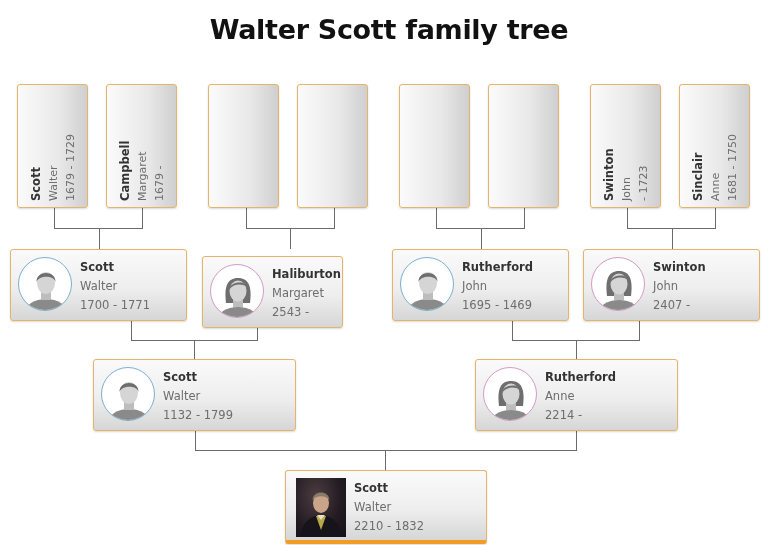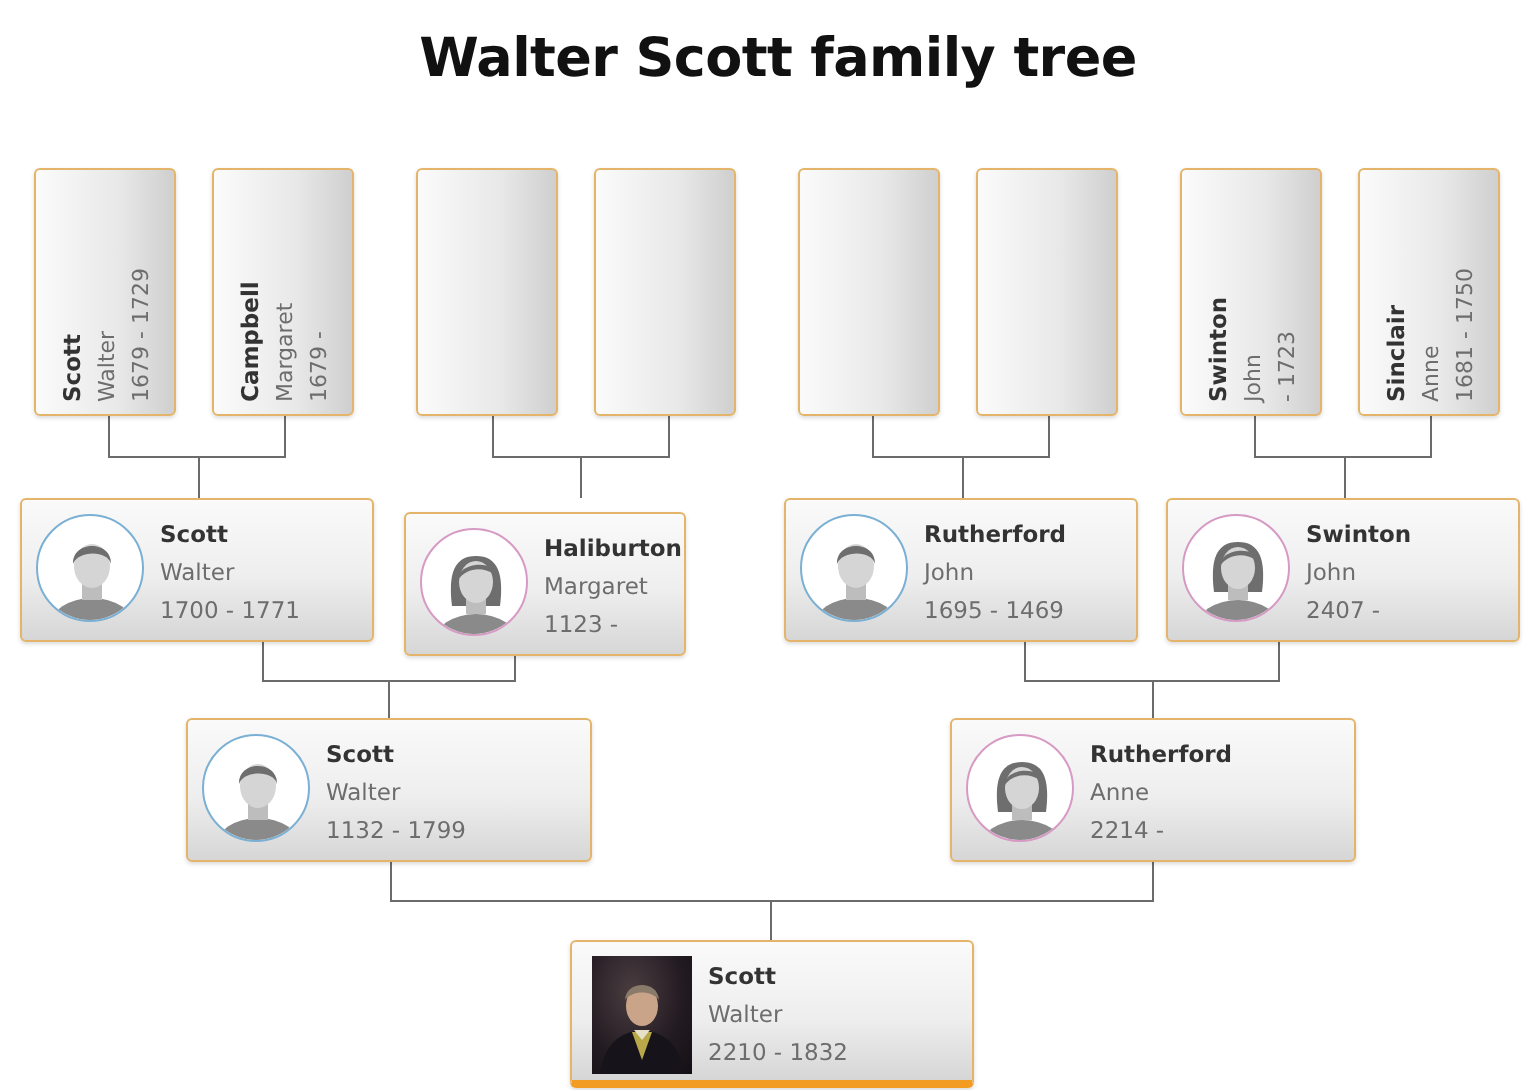--- a/index.html
+++ b/index.html
@@ -158,21 +158,21 @@
 </div>
 <div class="hbox" style="left:202px;top:256px;width:141px">
   <div class="avatar female">
       <svg width="54" height="54" viewBox="0 0 54 54">
         <use href="#female-av"></use>
       </svg>
     </div>
   <div class="info">
     <span class="ln">Haliburton</span>
     <span>Margaret</span>
-    <span>1123 -</span>
+    <span>2543 -</span>
   </div>
 </div>
 <div class="hbox" style="left:392px;top:249px;width:177px">
   <div class="avatar">
       <svg width="54" height="54" viewBox="0 0 54 54">
         <use href="#male-av"></use>
       </svg>
     </div>
   <div class="info">
     <span class="ln">Rutherford</span>

